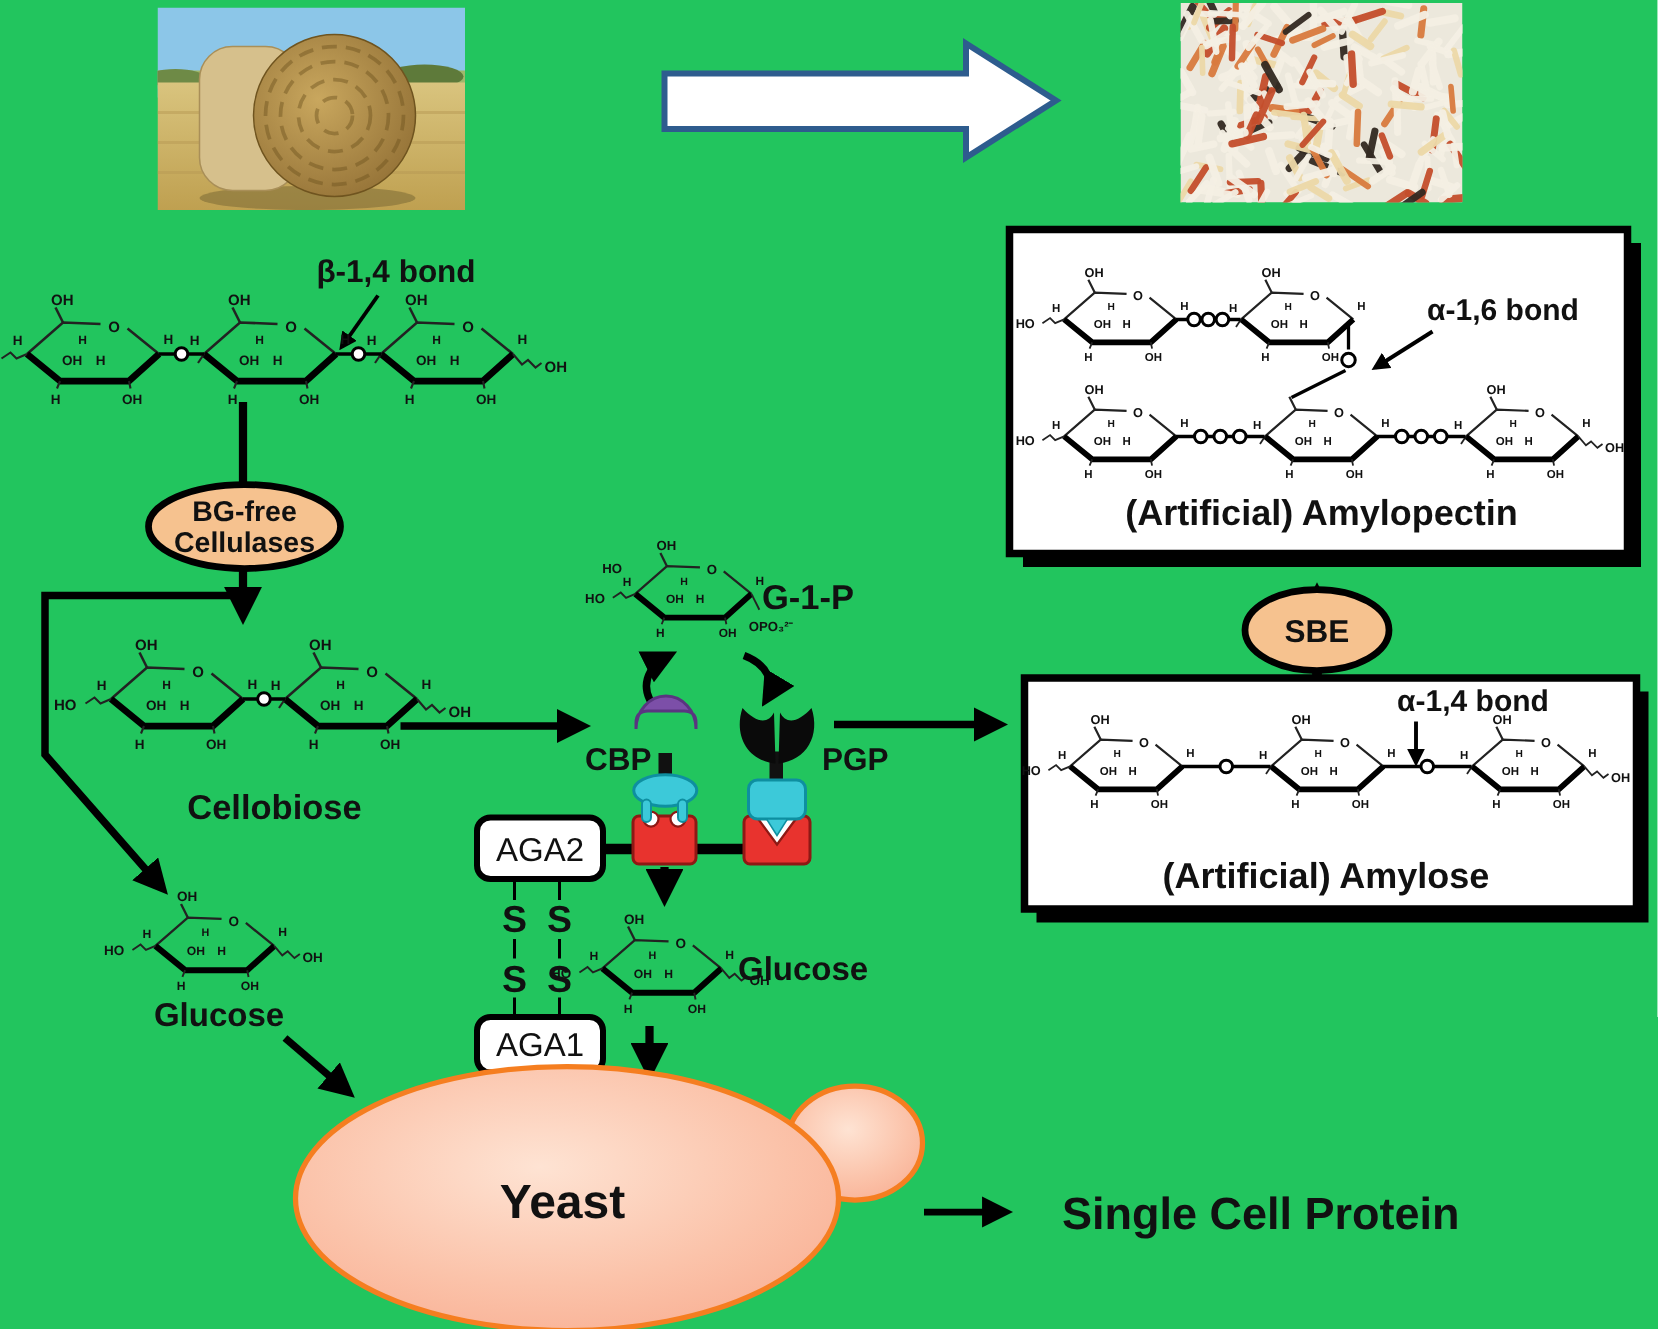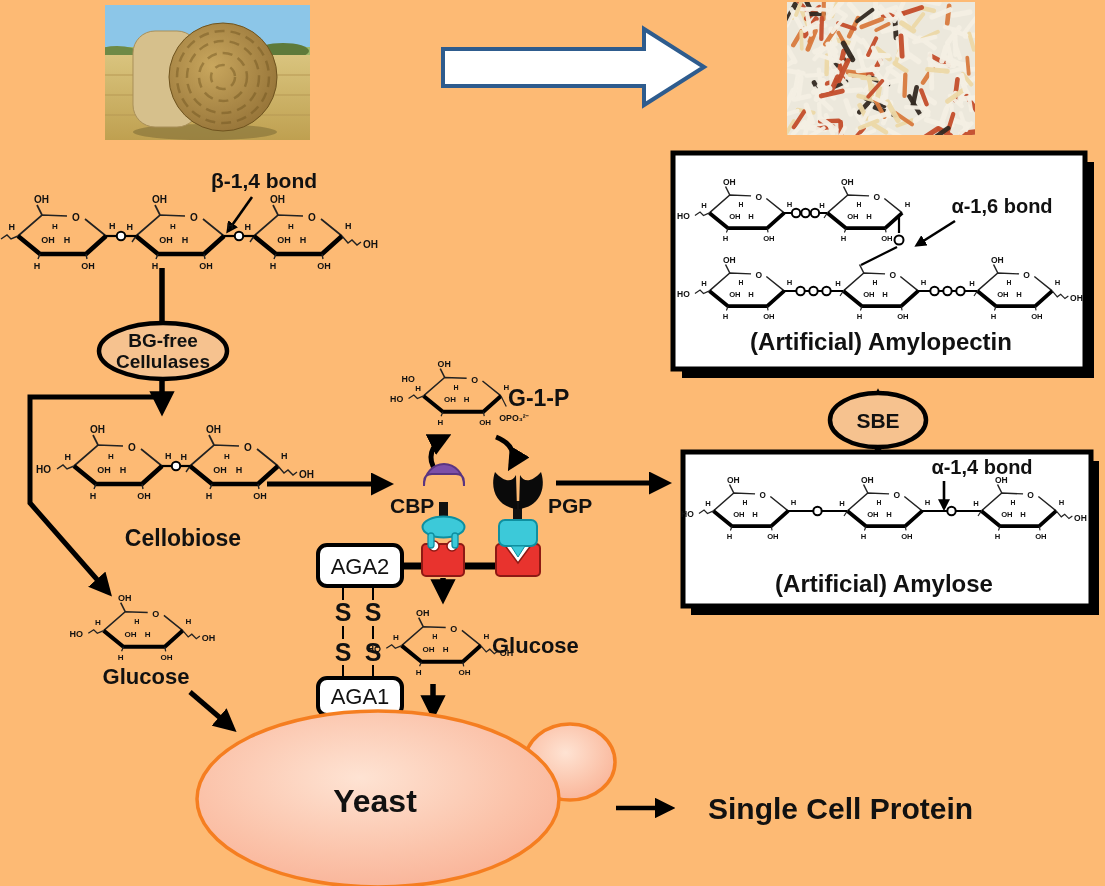--- a/index.html
+++ b/index.html
@@ -1,16 +1,16 @@
 <!DOCTYPE html>
 <html><head>
 <meta charset="utf-8">
 <style>
   html,body{margin:0;padding:0;background:#fff;}
-  #stage{position:relative;width:1105px;height:886px;background:#fdba74;overflow:hidden;
+  #stage{position:relative;width:1105px;height:886px;background:#22c55e;overflow:hidden;
          font-family:"Liberation Sans",sans-serif;}
   #stage>svg,#stage>div{position:absolute;}
   .photo{border:0;}
   svg text{font-family:"Liberation Sans",sans-serif;fill:#111;}
   .b{font-weight:bold;}
 </style>
 </head>
 <body>
 
 <div id="stage">

